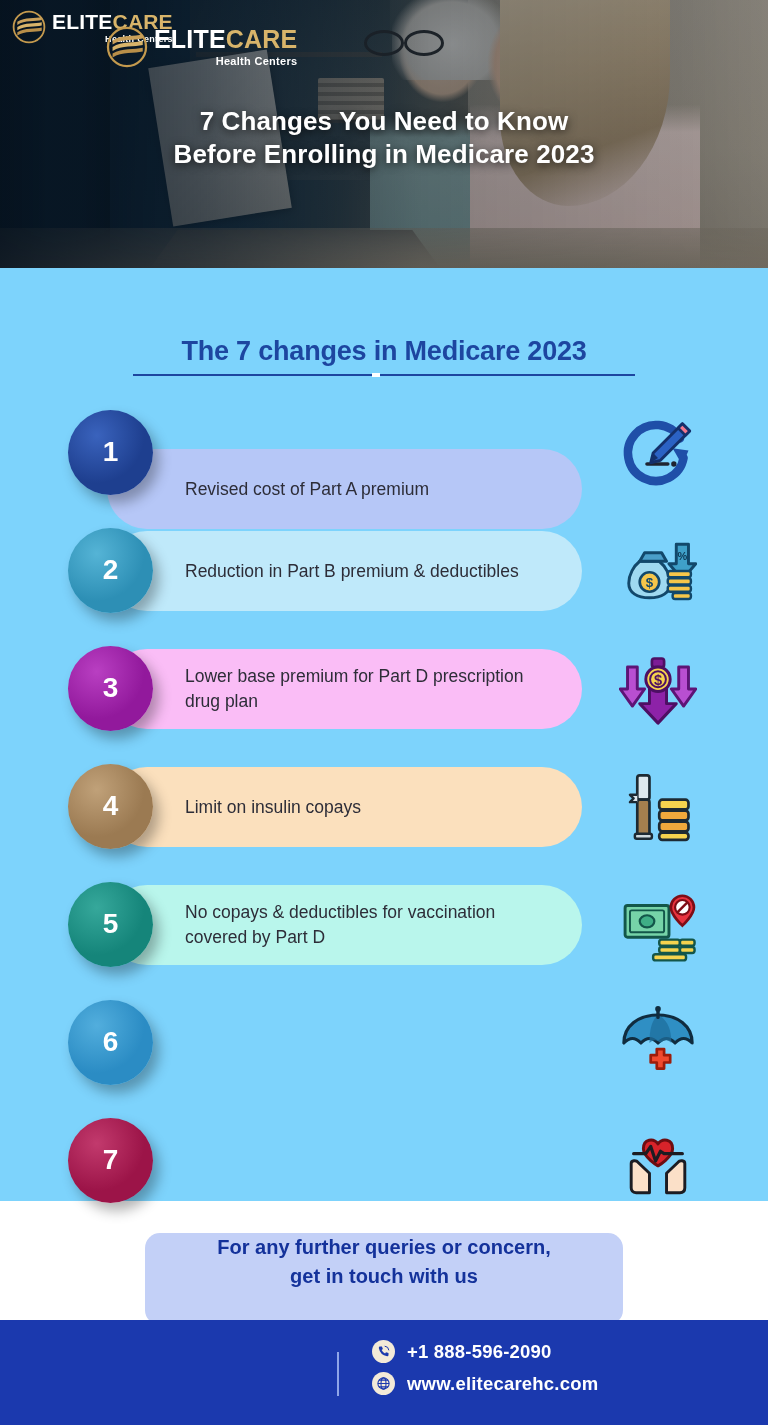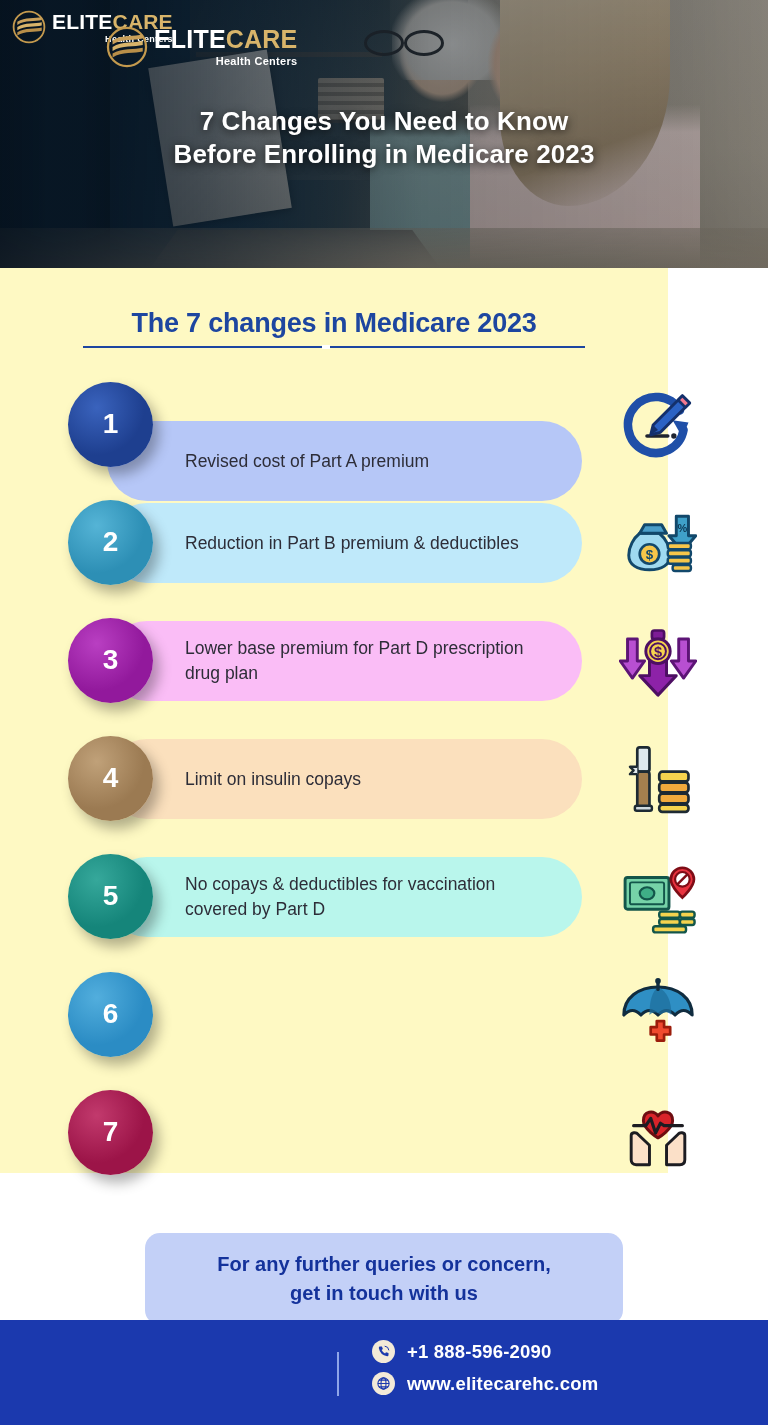--- a/index.html
+++ b/index.html
@@ -123,23 +123,23 @@
     color:#ffffff;
     font-size:26px; font-weight:700; line-height:1.27;
     letter-spacing:.1px;
     text-shadow:0 2px 10px rgba(0,0,0,.75);
     padding:0 40px;
   }
 
   
   .content {
     position:relative;
-    width:668px;
-    background:#fef9c3;
-    padding-top:40px;
+    width:768px;
+    background:#7dd3fc;
+    padding-top:68px;
   }
   .section-title-wrap { text-align:center; }
   .section-title {
     display:inline-block;
     font-size:27px; font-weight:700;
     color:#1d46a0;
     letter-spacing:-.2px;
     padding-bottom:7px;
   }
   .title-rule {
@@ -191,21 +191,21 @@
     display:flex; align-items:center; justify-content:center;
   }
   .row-icon svg { width:78px; height:78px; display:block; }
 
   
   .cta {
     position:absolute; left:145px; top:1233px;
     width:478px; height:92px;
     background:#c3d0f7;
     border-radius:15px;
-    display:flex; align-items:center; justify-content:center;
+    display:flex; align-items:flex-start; justify-content:center;
     text-align:center;
     z-index:2;
   }
   .cta-text {
     font-size:20px; font-weight:700; color:#14329b;
     line-height:1.45;
     padding:0 18px;
   }
 
   

